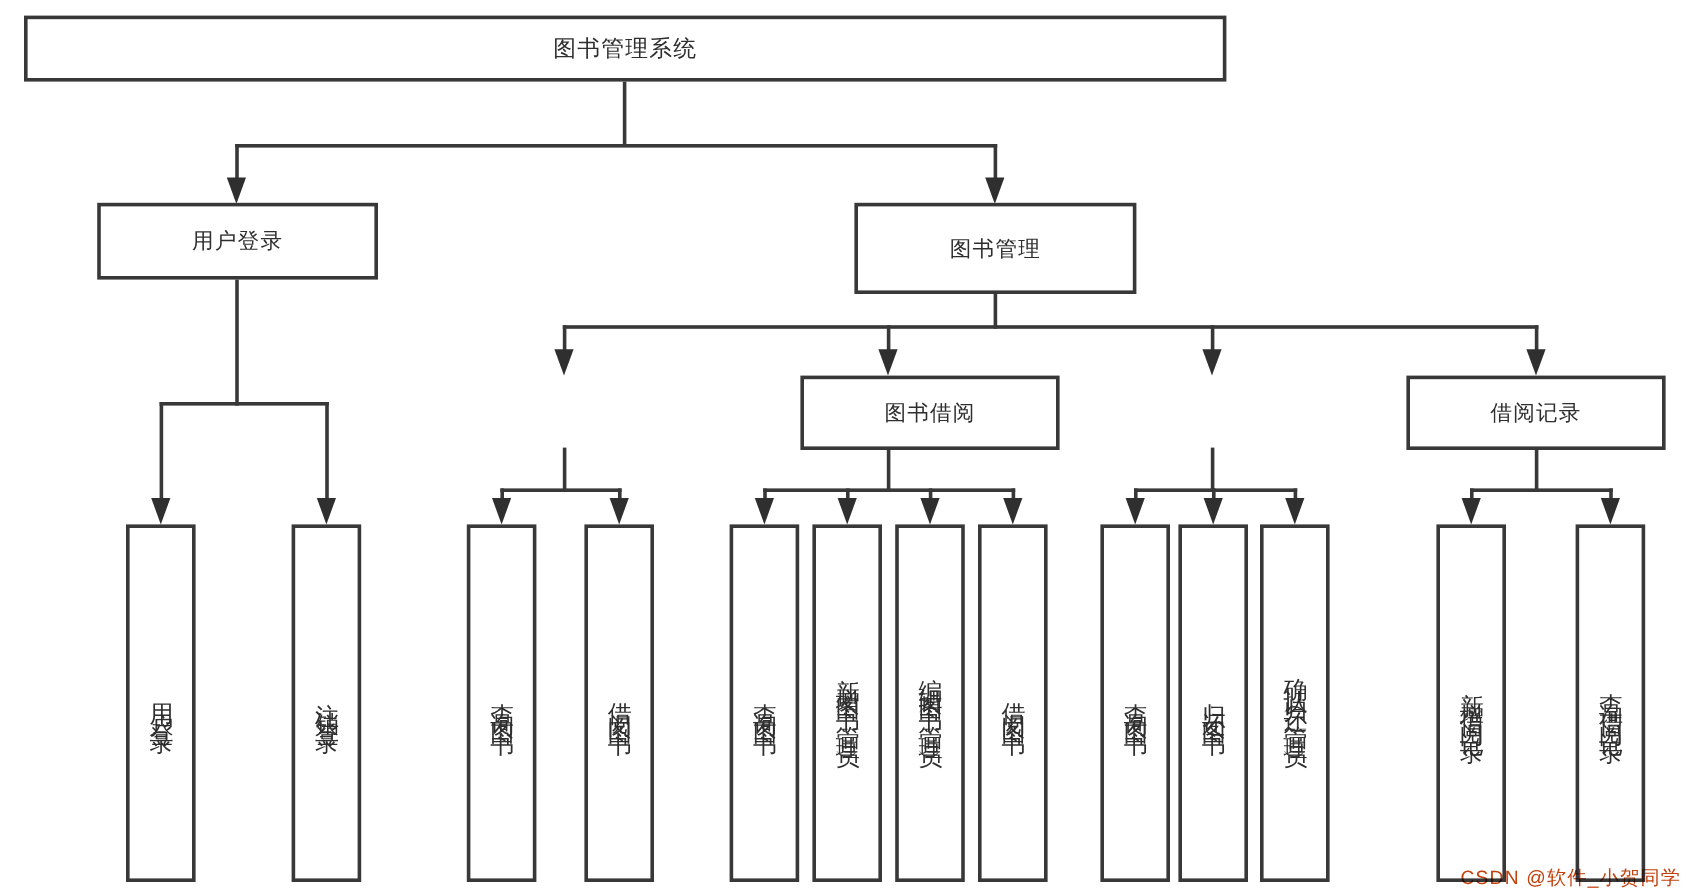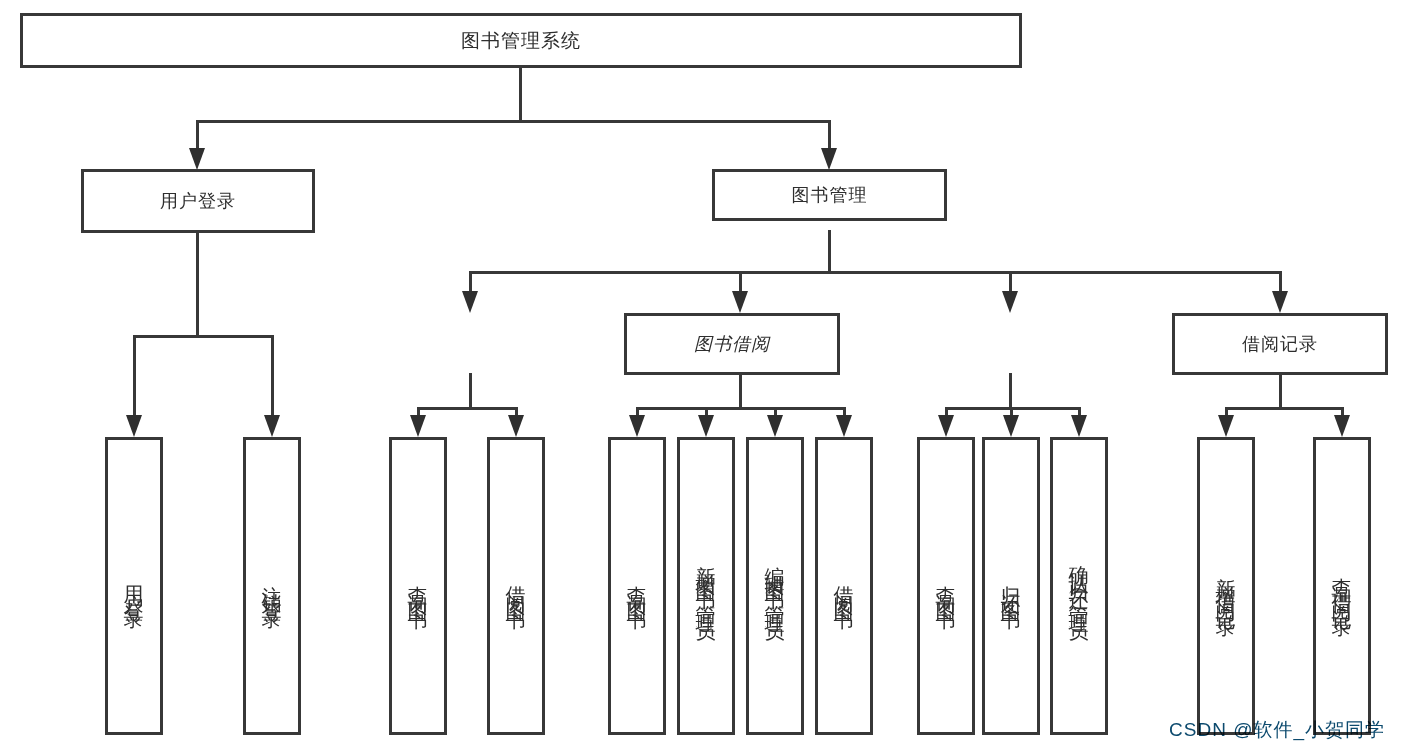--- a/index.html
+++ b/index.html
@@ -48,46 +48,46 @@
     position: absolute;
     width: 0;
     height: 0;
     border-left: 8px solid transparent;
     border-right: 8px solid transparent;
     border-top: 22px solid #2f2f2f;
     z-index: 1;
   }
   .watermark {
     position: absolute;
-    right: 20px;
+    right: 4px;
     bottom: 4px;
-    font-size: 19px;
-    color: #0c4a6e;
+    font-size: 16px;
+    color: #c2410c;
     letter-spacing: 1px;
     z-index: 3;
     mix-blend-mode: multiply;
   }
 </style>
 </head>
 <body>
 
 <div class="canvas">
 
   <div class="box hbox root-box" style="left:20px; top:13px; width:1002px; height:55px;text-align:right;">
     <span>图书管理系统</span>
   </div>
 
   <div class="box hbox" style="left:81px; top:169px; width:234px; height:64px;">
     <span>用户登录</span>
   </div>
-  <div class="box hbox" style="left:712px; top:169px; width:235px; height:52px;">
+  <div class="box hbox" style="left:712px; top:169px; width:235px; height:76px;">
     <span>图书管理</span>
   </div>
 
-  <div class="box hbox" style="left:624px; top:313px; width:216px; height:62px;font-style:italic;">
+  <div class="box hbox" style="left:667px; top:313px; width:216px; height:62px;">
     <span>图书借阅</span>
   </div>
   <div class="box hbox" style="left:1172px; top:313px; width:216px; height:62px;">
     <span>借阅记录</span>
   </div>
 
   <div class="box vbox" style="left:105px; top:437px; width:58px; height:298px;">
     <span>用户登录</span>
   </div>
   <div class="box vbox" style="left:243px; top:437px; width:58px; height:298px;">

